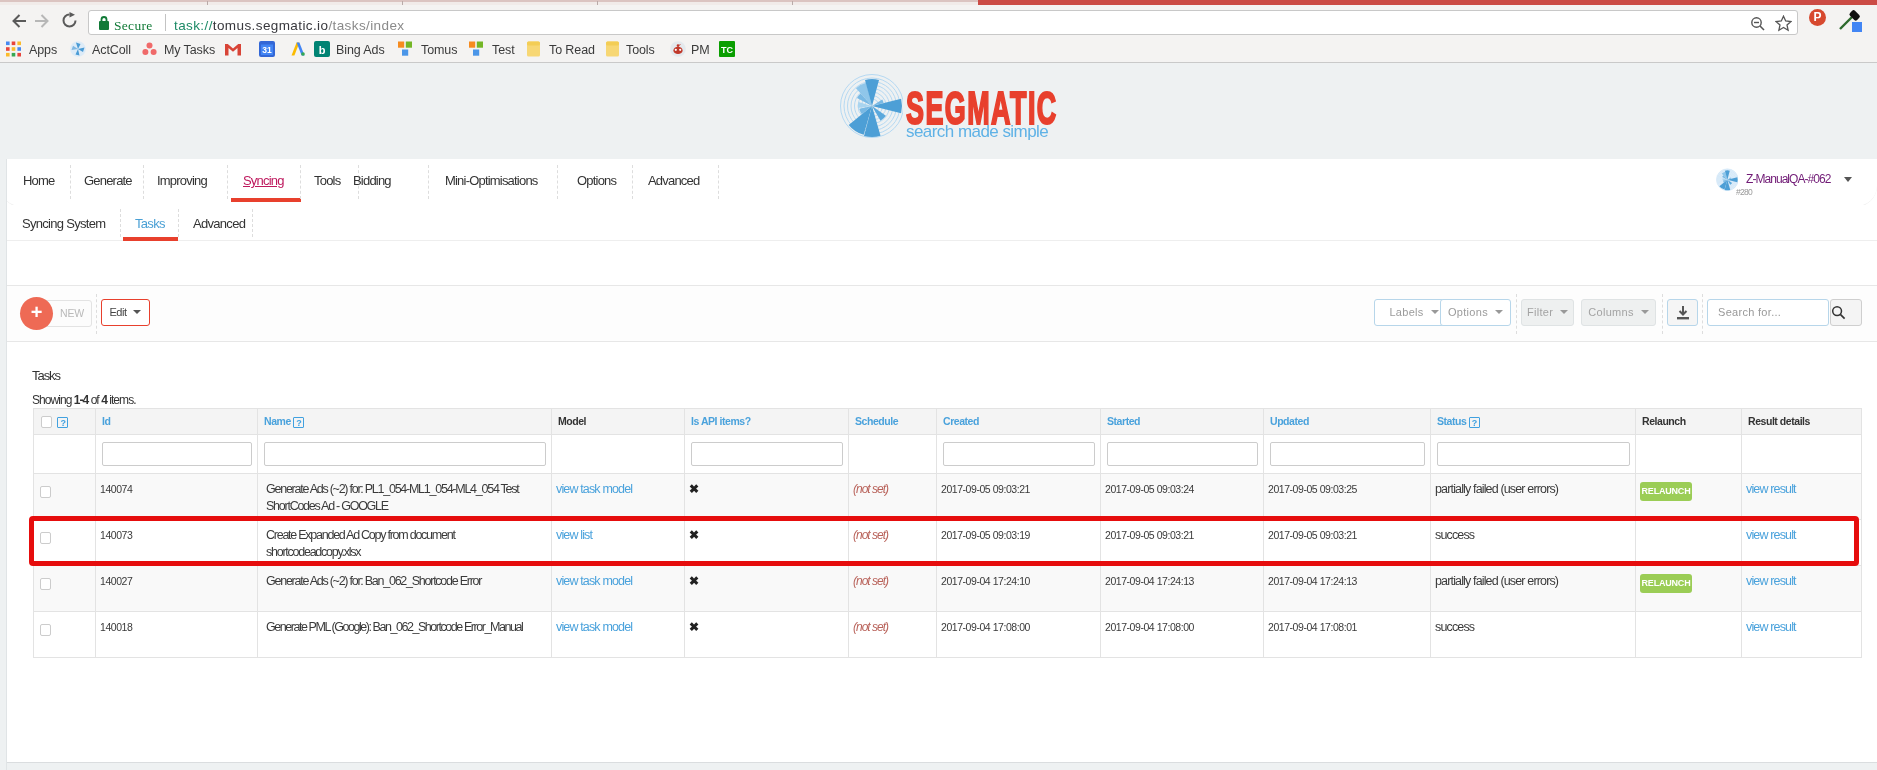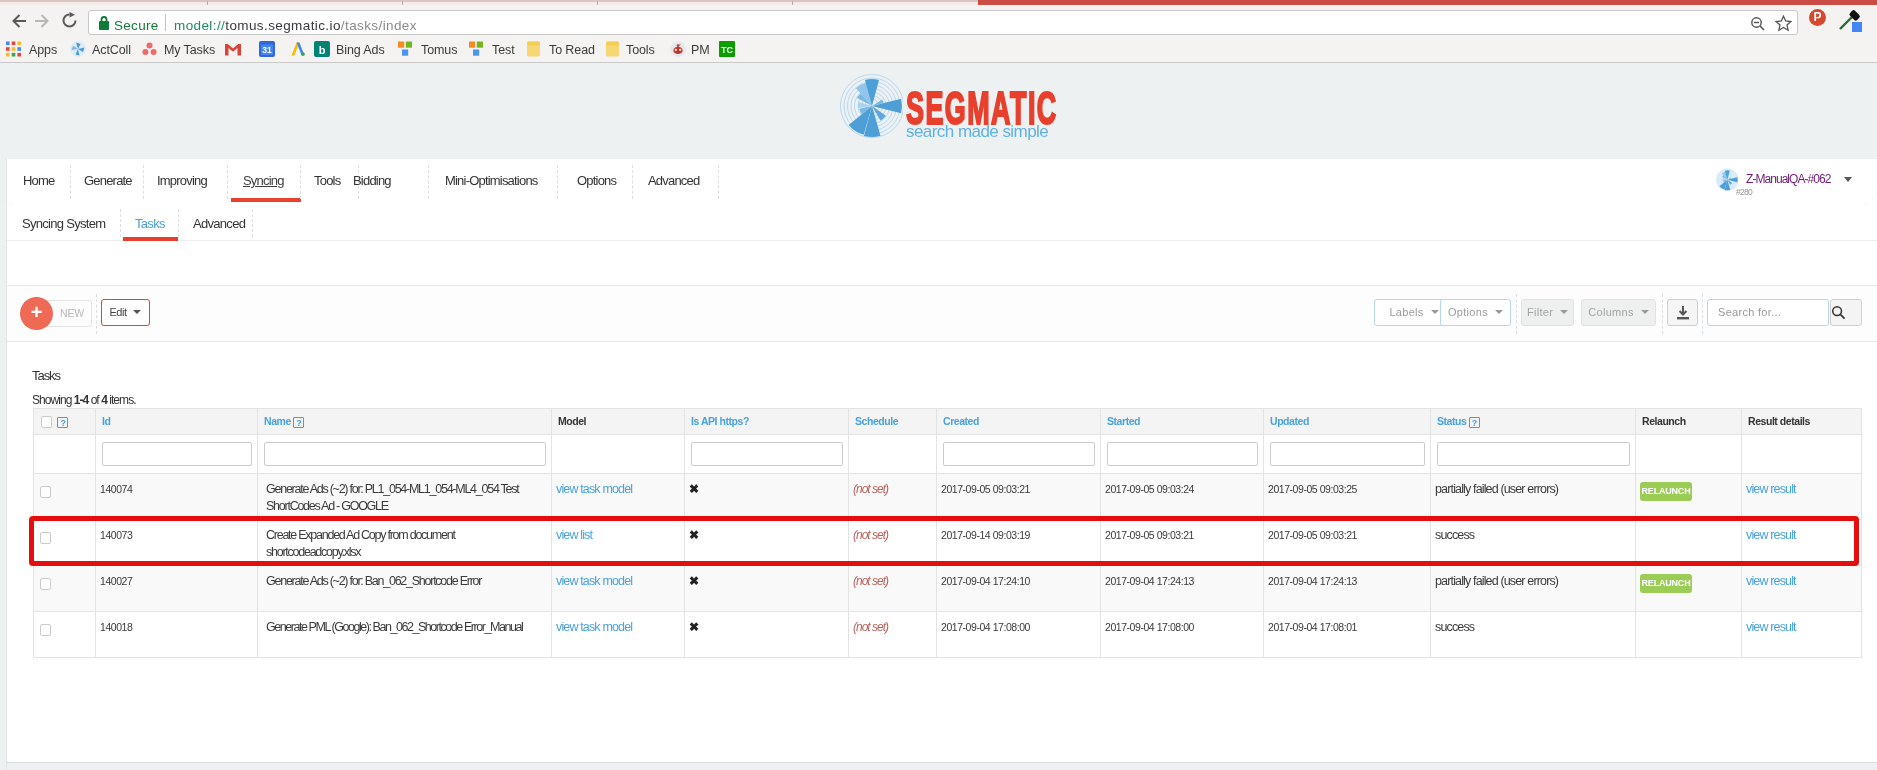--- a/index.html
+++ b/index.html
@@ -10,41 +10,41 @@
 
 #tabstrip { left:0; top:0; width:1877px; height:5px; background:#cb4b45; }
 #tabstrip .tabs { position:absolute; left:0; top:0; width:978px; height:5px; background:#f1ebe9; border-top:2px solid #dbc4c1; }
 #tabstrip .tsep { position:absolute; top:1px; width:1px; height:4px; background:#b9aaa8; }
 
 
 #ctoolbar { left:0; top:5px; width:1877px; height:31px; background:#f4f3f2; }
 .cicon { position:absolute; }
 #addrbar { position:absolute; left:88px; top:5px; width:1710px; height:25px; background:#fff; border:1px solid #c8c8c8; border-radius:3px; }
 #addrbar .lock { position:absolute; left:9px; top:4px; }
-#addrbar .secure { position:absolute; left:25px; top:7px; font-size:13.5px; letter-spacing:+0.3px; color:#117a37; }
+#addrbar .secure { position:absolute; left:25px; top:7px; font-size:13.5px; letter-spacing:+0.3px; color:#117a37;font-family:Liberation Serif, serif; }
 #addrbar .pipe { position:absolute; left:76px; top:3px; width:1px; height:17px; background:#c3c3c3; }
 #addrbar .url { position:absolute; left:85px; top:7px; font-size:13.5px; letter-spacing:+0.4px; color:#38383d; white-space:nowrap; }
 #addrbar .url .scheme { color:#1d8a66; }
 #addrbar .url .path { color:#8a8a8a; }
 
 
 #bookmarks { left:0; top:36px; width:1877px; height:27px; background:#f4f3f2; border-bottom:1px solid #c9c9c9; font-size:13px; color:#444; }
 #bookmarks .bi { position:absolute; top:5px; height:16px; }
 #bookmarks .bl { position:absolute; top:7px; white-space:nowrap; color:#3b3b3b; font-size:12.5px; letter-spacing:-0.1px; }
 
 
 #band { left:0; top:63px; width:1877px; height:96px; background:#eef1f2; }
 #logo-text { position:absolute; left:906px; top:18px; color:#e8402d; font-size:46px; font-weight:bold; letter-spacing:2.5px; -webkit-text-stroke:2.2px #e8402d; transform:scale(0.585,1.0); transform-origin:left top; white-space:nowrap; }
 #logo-sub { position:absolute; left:906px; top:59px; color:#5fb2e6; font-size:17px; letter-spacing:-0.55px; }
 
 
 #nav { left:0; top:159px; width:1877px; height:48px; background:#fff; border-bottom:1px solid #eee;border-radius:21px; }
 #nav .ni { position:absolute; top:14px; font-size:13px; letter-spacing:-0.8px; color:#333; }
 #nav .sep { position:absolute; top:6px; height:34px; border-left:1px dashed #ddd; }
-#nav .active { color:#404040;text-decoration:underline; }
+#nav .active { color:#be185d;text-decoration:underline; }
 #nav #redline { position:absolute; left:231px; top:39px; width:70px; height:4px; background:#e8402d; }
 #user { position:absolute; left:1716px; top:8px; }
 #user .uname { position:absolute; left:30px; top:5px; font-size:12px; letter-spacing:-0.95px; color:#701a75; white-space:nowrap; }
 #user .unum { position:absolute; left:20px; top:20px; font-size:8.5px; letter-spacing:-0.7px; color:#999; }
 #user .caret { position:absolute; left:128px; top:10px; width:0; height:0; border-left:4px solid transparent; border-right:4px solid transparent; border-top:5px solid #555; }
 
 
 #subnav { left:0; top:205px; width:1877px; height:36px; background:#fff; border-bottom:1px solid #eee; }
 #subnav .ni { position:absolute; top:11px; font-size:13px; letter-spacing:-0.7px; color:#333; }
 #subnav .sep { position:absolute; top:4px; height:28px; border-left:1px dashed #ddd; }
@@ -111,21 +111,21 @@
       <path d="M14.5 8.5 A6 6 0 1 1 8.5 2.5" stroke="#5a5a5a" stroke-width="2" fill="none"></path>
       <path d="M8.5 0 L14 2.7 L8.5 5.5 Z" fill="#5a5a5a"></path>
     </svg>
   <div id="addrbar">
     <svg class="lock" width="12" height="16" viewBox="0 0 12 16">
         <rect x="1" y="6" width="10" height="9" rx="1" fill="#117a37"></rect>
         <path d="M3.5 7 V4.5 a2.5 2.5 0 0 1 5 0 V7" stroke="#117a37" stroke-width="1.8" fill="none"></path>
       </svg>
     <span class="secure">Secure</span>
     <div class="pipe"></div>
-    <span class="url"><span class="scheme">model://</span>tomus.segmatic.io<span class="path">/tasks/index</span></span>
+    <span class="url"><span class="scheme">task://</span>tomus.segmatic.io<span class="path">/tasks/index</span></span>
     <svg style="position:absolute;right:31px;top:5px" width="16" height="16" viewBox="0 0 16 16">
         <circle cx="6.5" cy="6.5" r="4.7" stroke="#555" stroke-width="1.4" fill="none"></circle>
         <line x1="4" y1="6.5" x2="9" y2="6.5" stroke="#555" stroke-width="1.4"></line>
         <line x1="10" y1="10" x2="14" y2="14" stroke="#555" stroke-width="1.6"></line>
       </svg>
     <svg style="position:absolute;right:5px;top:4px" width="17" height="17" viewBox="0 0 17 17">
         <path d="M8.5 1.2 L10.7 6 L15.9 6.5 L12 10 L13.1 15.2 L8.5 12.5 L3.9 15.2 L5 10 L1.1 6.5 L6.3 6 Z" stroke="#555" stroke-width="1.3" fill="none"></path>
       </svg>
   </div>
   <div class="cicon" style="left:1809px;top:4px;width:17px;height:17px;border-radius:50%;background:#d7492f;color:#fff;font-size:12px;font-weight:bold;text-align:center;line-height:17px;">P</div>
@@ -345,21 +345,21 @@
       <col style="width:205px">
       <col style="width:106px">
       <col style="width:120px">
   </colgroup>
   <thead>
     <tr>
       <th><span class="cb" style="margin-left:1px"></span>&nbsp;<span class="qi" style="margin-left:3px">?</span></th>
       <th>Id</th>
       <th>Name <span class="qi">?</span></th>
       <th class="dark">Model</th>
-      <th>Is API https?</th>
+      <th>Is API items?</th>
       <th>Schedule</th>
       <th>Created</th>
       <th>Started</th>
       <th>Updated</th>
       <th>Status <span class="qi">?</span></th>
       <th class="dark">Relaunch</th>
       <th class="dark">Result details</th>
     </tr>
   </thead>
   <tbody>
@@ -405,21 +405,21 @@
       <td><span class="relaunch">RELAUNCH</span></td>
       <td><a>view result</a></td>
     </tr>
     <tr>
       <td><span class="cb" style="margin-left:2px;margin-top:5px"></span></td>
       <td class="dt">140073</td>
       <td class="nm">Create Expanded Ad Copy from document<br>shortcodeadcopy.xlsx</td>
       <td><a>view list</a></td>
       <td><span class="xmark">✖</span></td>
       <td><span class="notset">(not set)</span></td>
-      <td class="dt">2017-09-14 09:03:19</td>
+      <td class="dt">2017-09-05 09:03:19</td>
       <td class="dt">2017-09-05 09:03:21</td>
       <td class="dt">2017-09-05 09:03:21</td>
       <td>success</td>
       <td></td>
       <td><a>view result</a></td>
     </tr>
     <tr class="odd">
       <td><span class="cb" style="margin-left:2px;margin-top:5px"></span></td>
       <td class="dt">140027</td>
       <td class="nm">Generate Ads (~2) for: Ban_062_Shortcode Error</td>

